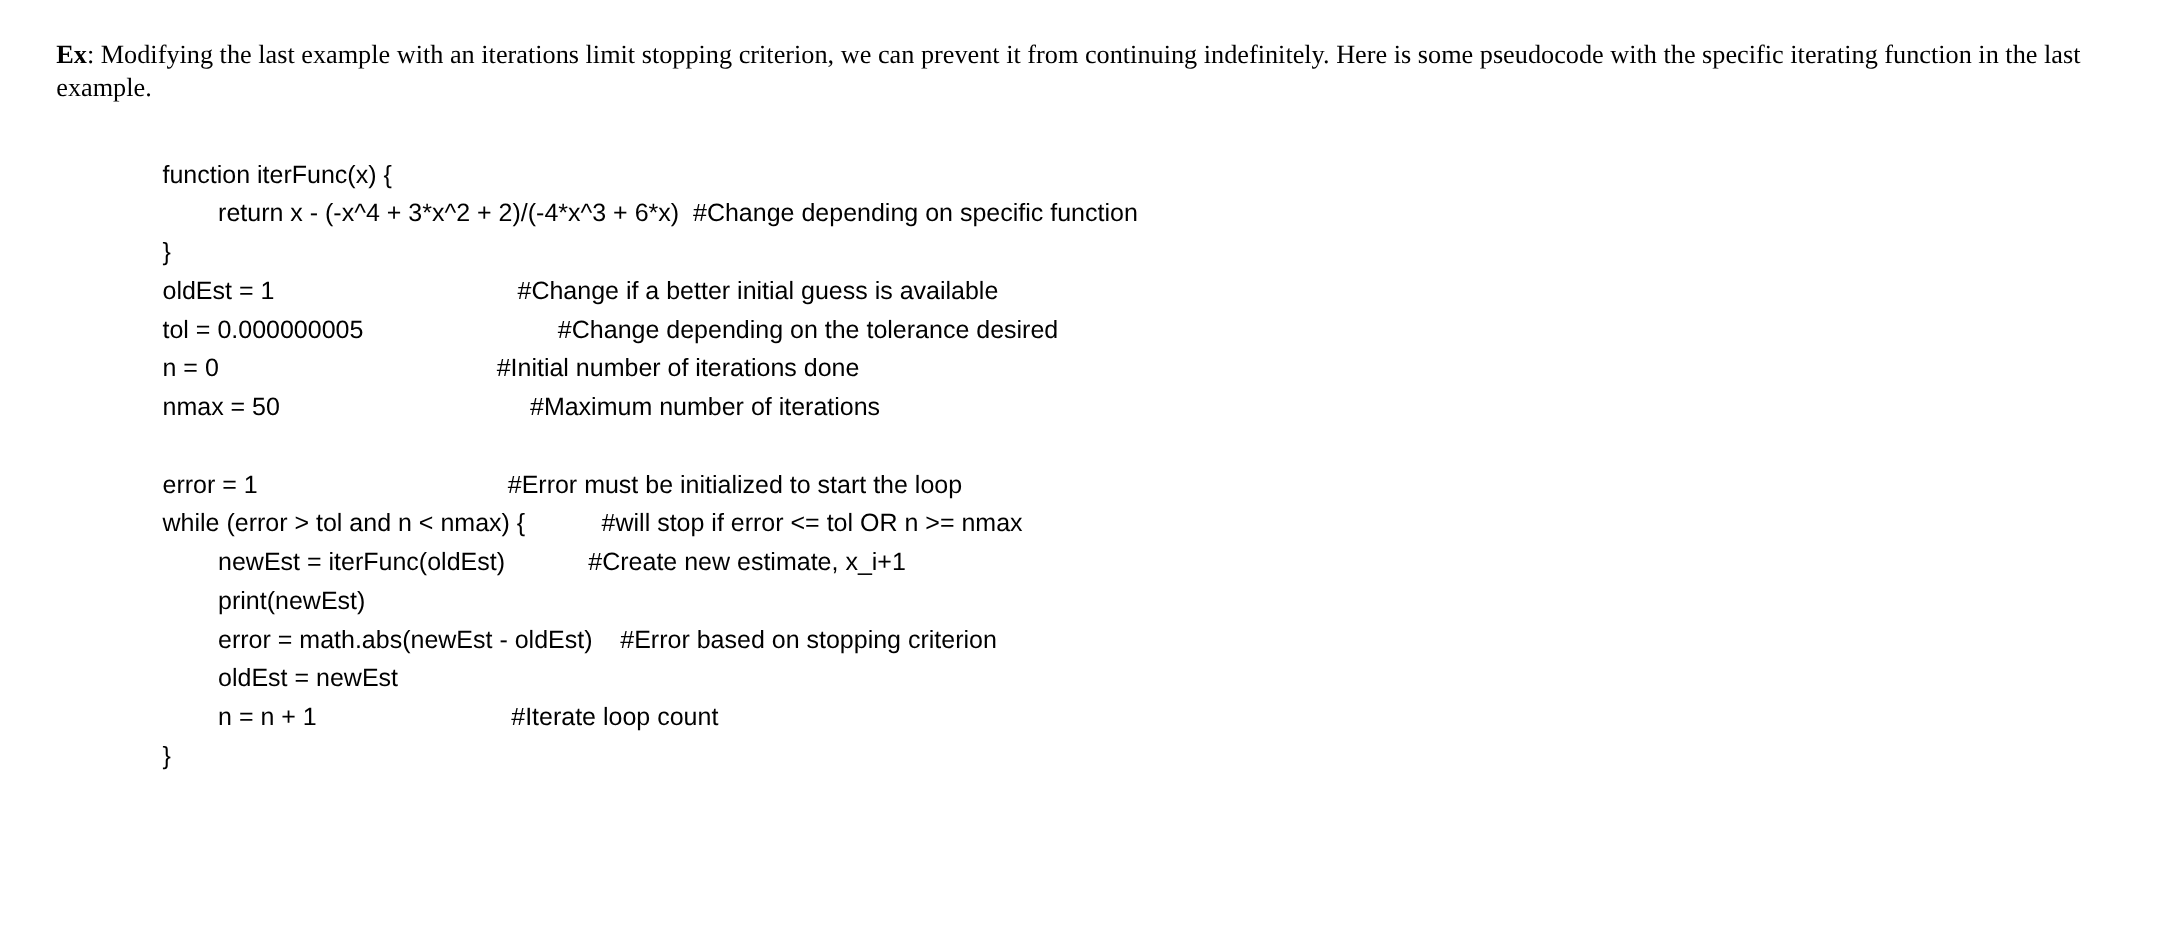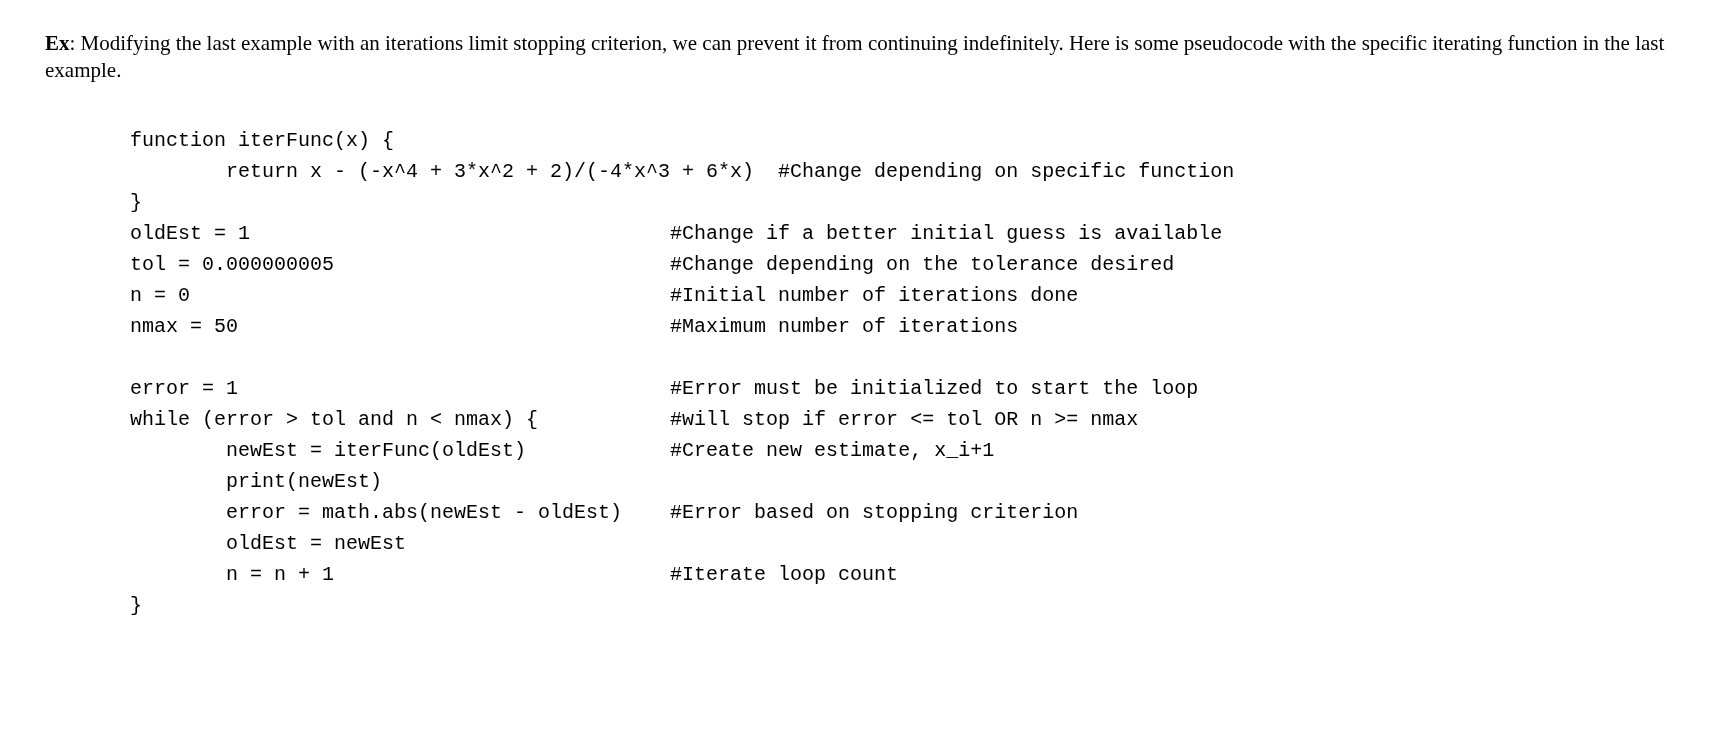--- a/index.html
+++ b/index.html
@@ -12,21 +12,21 @@
       line-height: 1.3;
     }
     .intro {
       margin-bottom: 25px;
       max-width: 1650px;
     }
     .intro .label {
       font-weight: bold;
     }
     .code-block {
-      font-family: Liberation Mono, monospace;
+      font-family: Liberation Sans, sans-serif;
       font-size: 20px;
       white-space: pre;
       margin-left: 85px;
       line-height: 1.55;
       margin-top: 40px;
     }
   </style>
 </head>
 <body>
 

